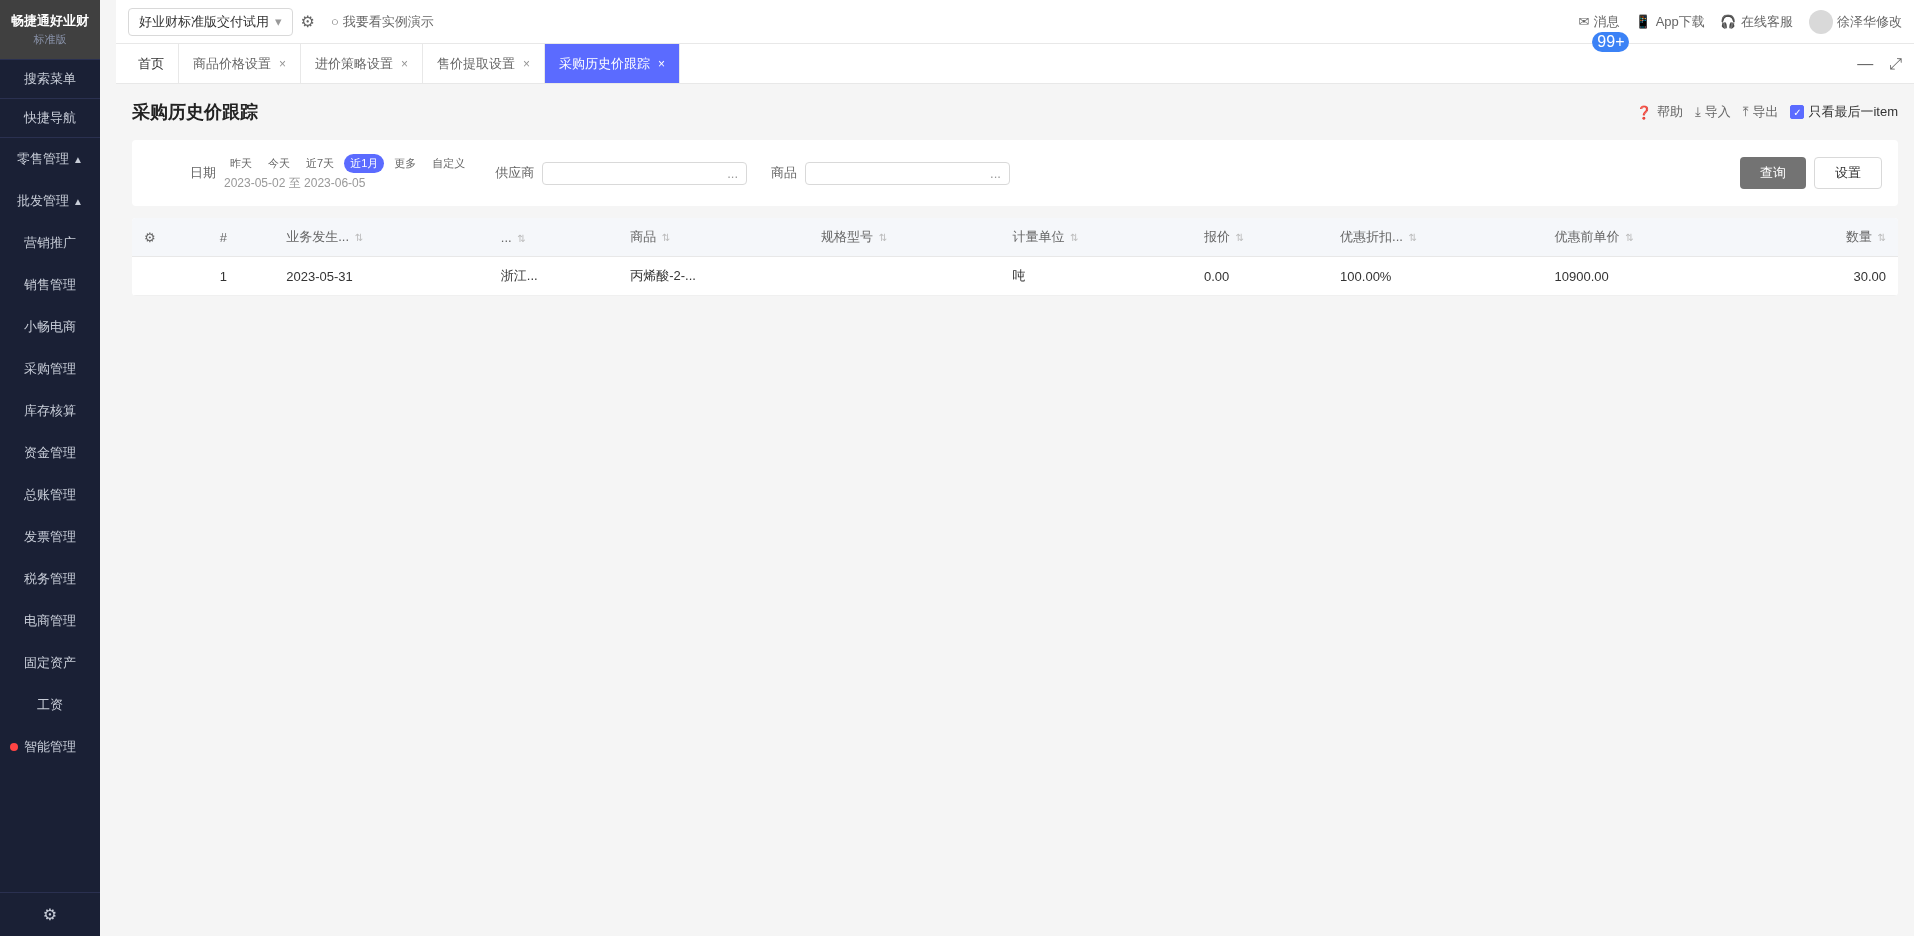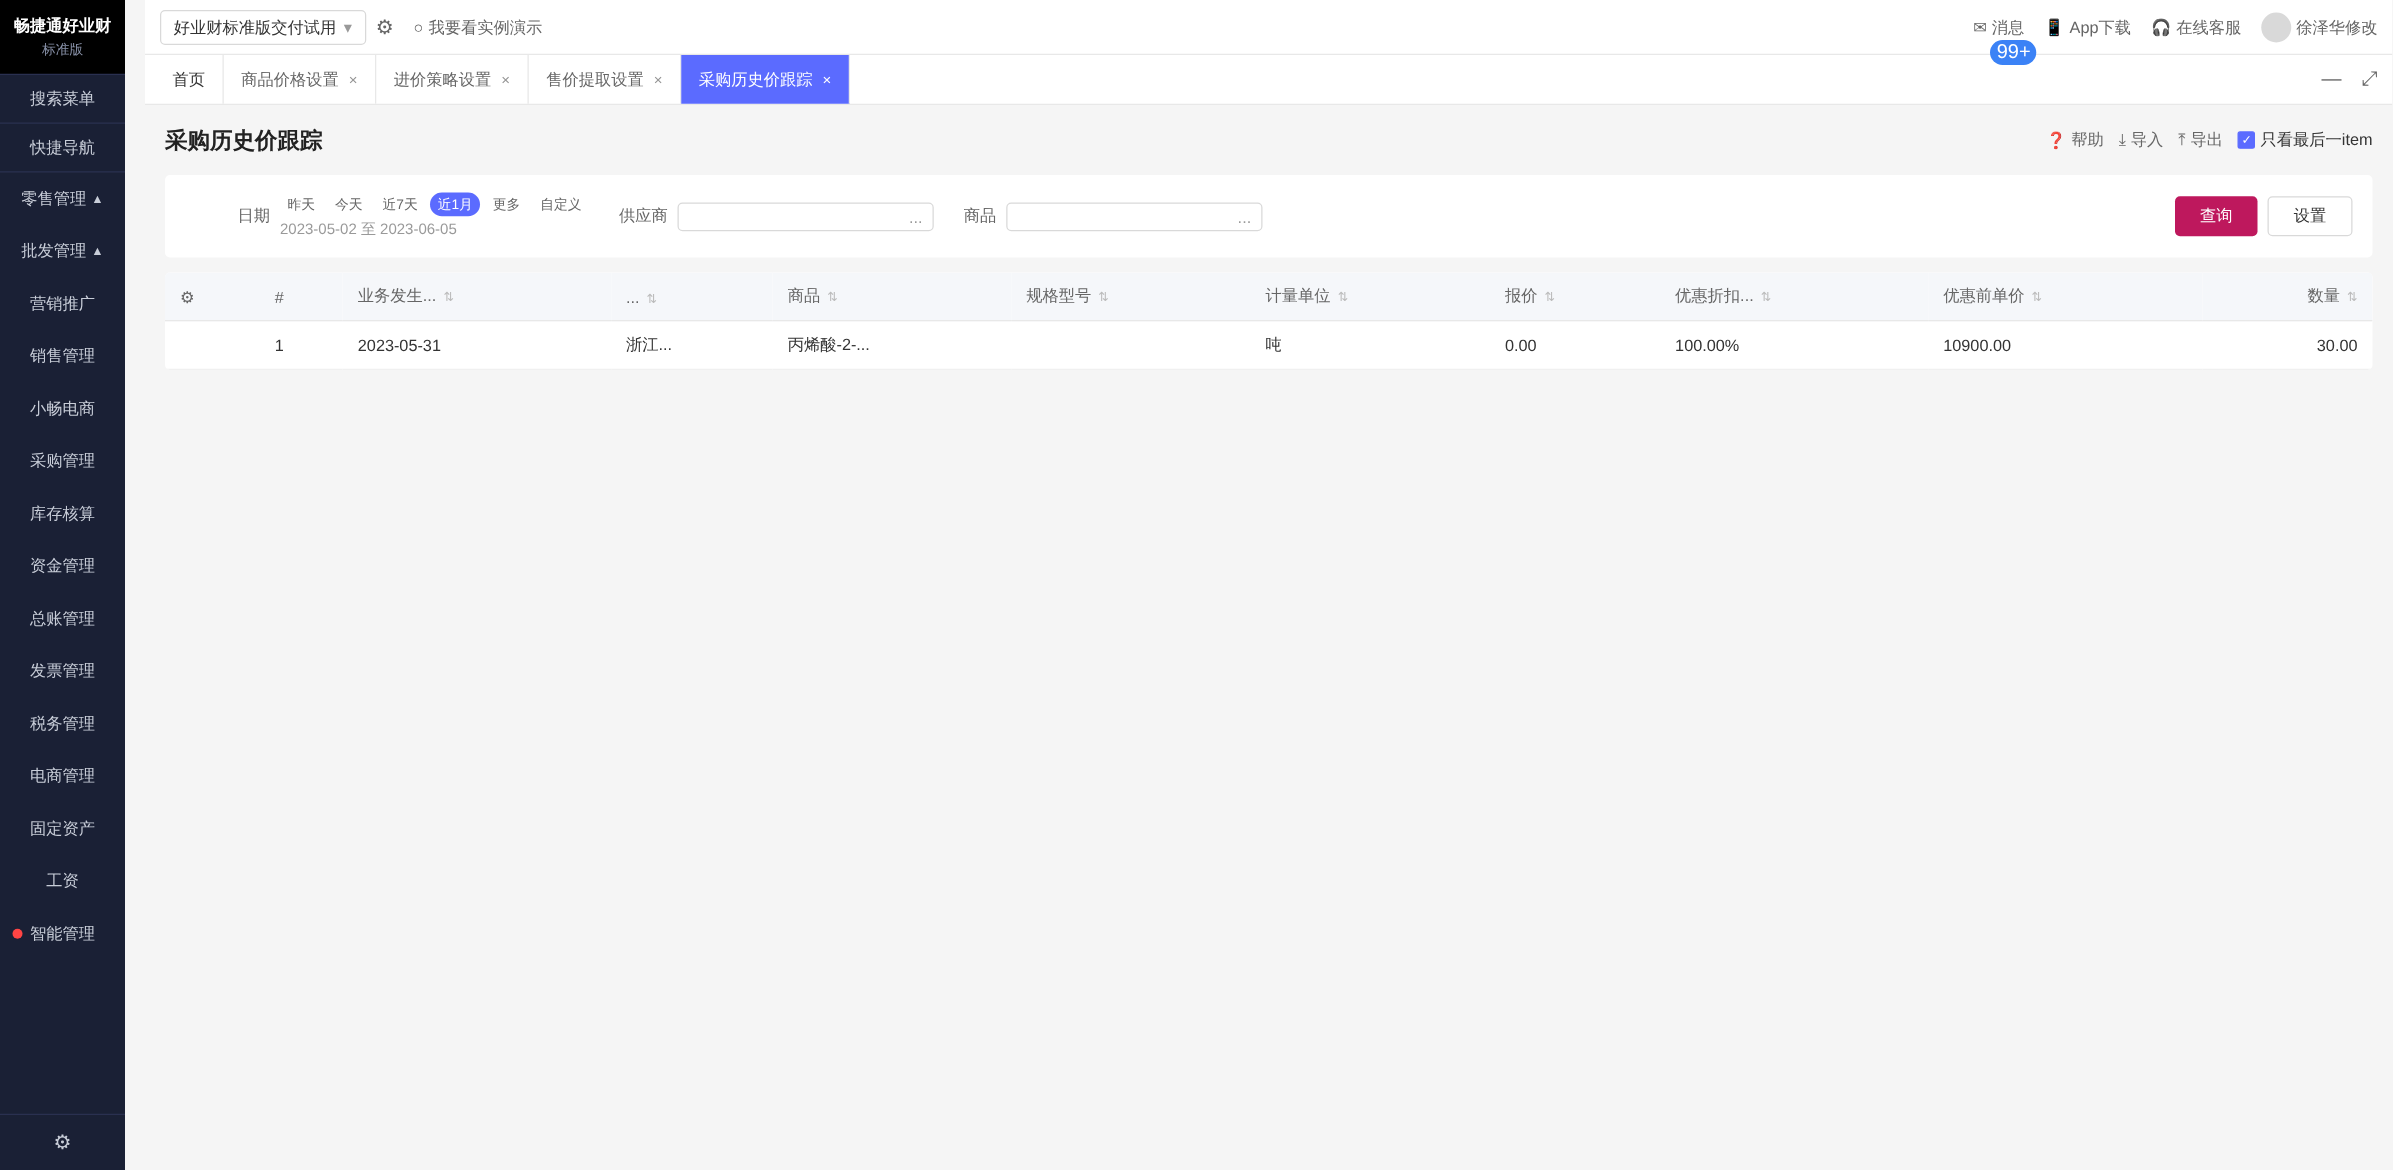--- a/index.html
+++ b/index.html
@@ -1,20 +1,20 @@
 <!DOCTYPE html>
 <html><head>
   <meta charset="utf-8">
   <style>
     * { margin: 0; padding: 0; box-sizing: border-box; }
     body { font-family: 'Microsoft YaHei', Arial, sans-serif; font-size: 13px; background: #f5f5f5; color: #333; display: flex; height: 936px; overflow: hidden; }
 
     
     .sidebar { width: 100px; background: #1a2035; color: #c8cdd8; display: flex; flex-direction: column; height: 100%; flex-shrink: 0; }
-    .sidebar-logo { padding: 12px 8px; background: #000000; border-bottom: 1px solid #2a3050; text-align: center; }
+    .sidebar-logo { padding: 12px 8px; background: #404040; border-bottom: 1px solid #2a3050; text-align: center; }
     .sidebar-logo .logo-title { color: #fff; font-size: 13px; font-weight: bold; line-height: 1.4; }
     .sidebar-logo .logo-sub { color: #8891a8; font-size: 11px; margin-top: 2px; }
     .sidebar-search { padding: 10px 8px; color: #c8cdd8; text-align: center; cursor: pointer; font-size: 13px; border-bottom: 1px solid #2a3050; }
     .sidebar-nav { padding: 10px 8px; color: #c8cdd8; text-align: center; cursor: pointer; font-size: 13px; border-bottom: 1px solid #2a3050; }
     .sidebar-item { padding: 12px 8px; text-align: center; cursor: pointer; font-size: 13px; color: #c8cdd8; display: flex; align-items: center; justify-content: center; gap: 4px; position: relative; }
     .sidebar-item .arrow { font-size: 10px; }
     .sidebar-item.has-dot::before { content: ''; width: 8px; height: 8px; background: #ff4444; border-radius: 50%; position: absolute; left: 10px; top: 50%; transform: translateY(-50%); }
     .sidebar-bottom { margin-top: auto; padding: 12px 8px; text-align: center; border-top: 1px solid #2a3050; }
     .gear-icon { color: #c8cdd8; cursor: pointer; font-size: 16px; }
 
@@ -62,21 +62,21 @@
     .filter-item { display: flex; align-items: center; gap: 8px; }
     .filter-label { color: #666; font-size: 13px; white-space: nowrap; }
     .date-options { display: flex; align-items: center; gap: 4px; }
     .date-opt { padding: 2px 6px; border-radius: 3px; cursor: pointer; font-size: 11px; color: #666; }
     .date-opt.active { background: #5b6bff; color: #fff; border-radius: 10px; }
     .date-range { font-size: 12px; color: #999; margin-top: 2px; }
     .filter-input-wrap { display: flex; align-items: center; border: 1px solid #d9d9d9; border-radius: 4px; padding: 3px 8px; min-width: 160px; background: #fff; }
     .filter-input { border: none; outline: none; font-size: 13px; color: #333; flex: 1; background: transparent; }
     .filter-dots { color: #999; cursor: pointer; font-size: 13px; }
     .filter-actions { margin-left: auto; display: flex; gap: 8px; }
-    .btn-query { background: #be185d; color: #fff; border: none; border-radius: 4px; padding: 6px 20px; cursor: pointer; font-size: 13px; }
+    .btn-query { background: #737373; color: #fff; border: none; border-radius: 4px; padding: 6px 20px; cursor: pointer; font-size: 13px; }
     .btn-setting { background: #fff; color: #333; border: 1px solid #d9d9d9; border-radius: 4px; padding: 6px 20px; cursor: pointer; font-size: 13px; }
 
     
     .table-wrap { background: #fff; border-radius: 4px; overflow: auto; }
     table { width: 100%; border-collapse: collapse; font-size: 13px; }
     thead tr { background: #f5f7fa; }
     th { padding: 10px 12px; text-align: left; color: #666; font-weight: 500; border-bottom: 1px solid #e8e8e8; white-space: nowrap; }
     th .sort { font-size: 10px; color: #bbb; margin-left: 2px; }
     td { padding: 10px 12px; border-bottom: 1px solid #f0f0f0; color: #333; white-space: nowrap; }
     .th-num { color: #666; }

